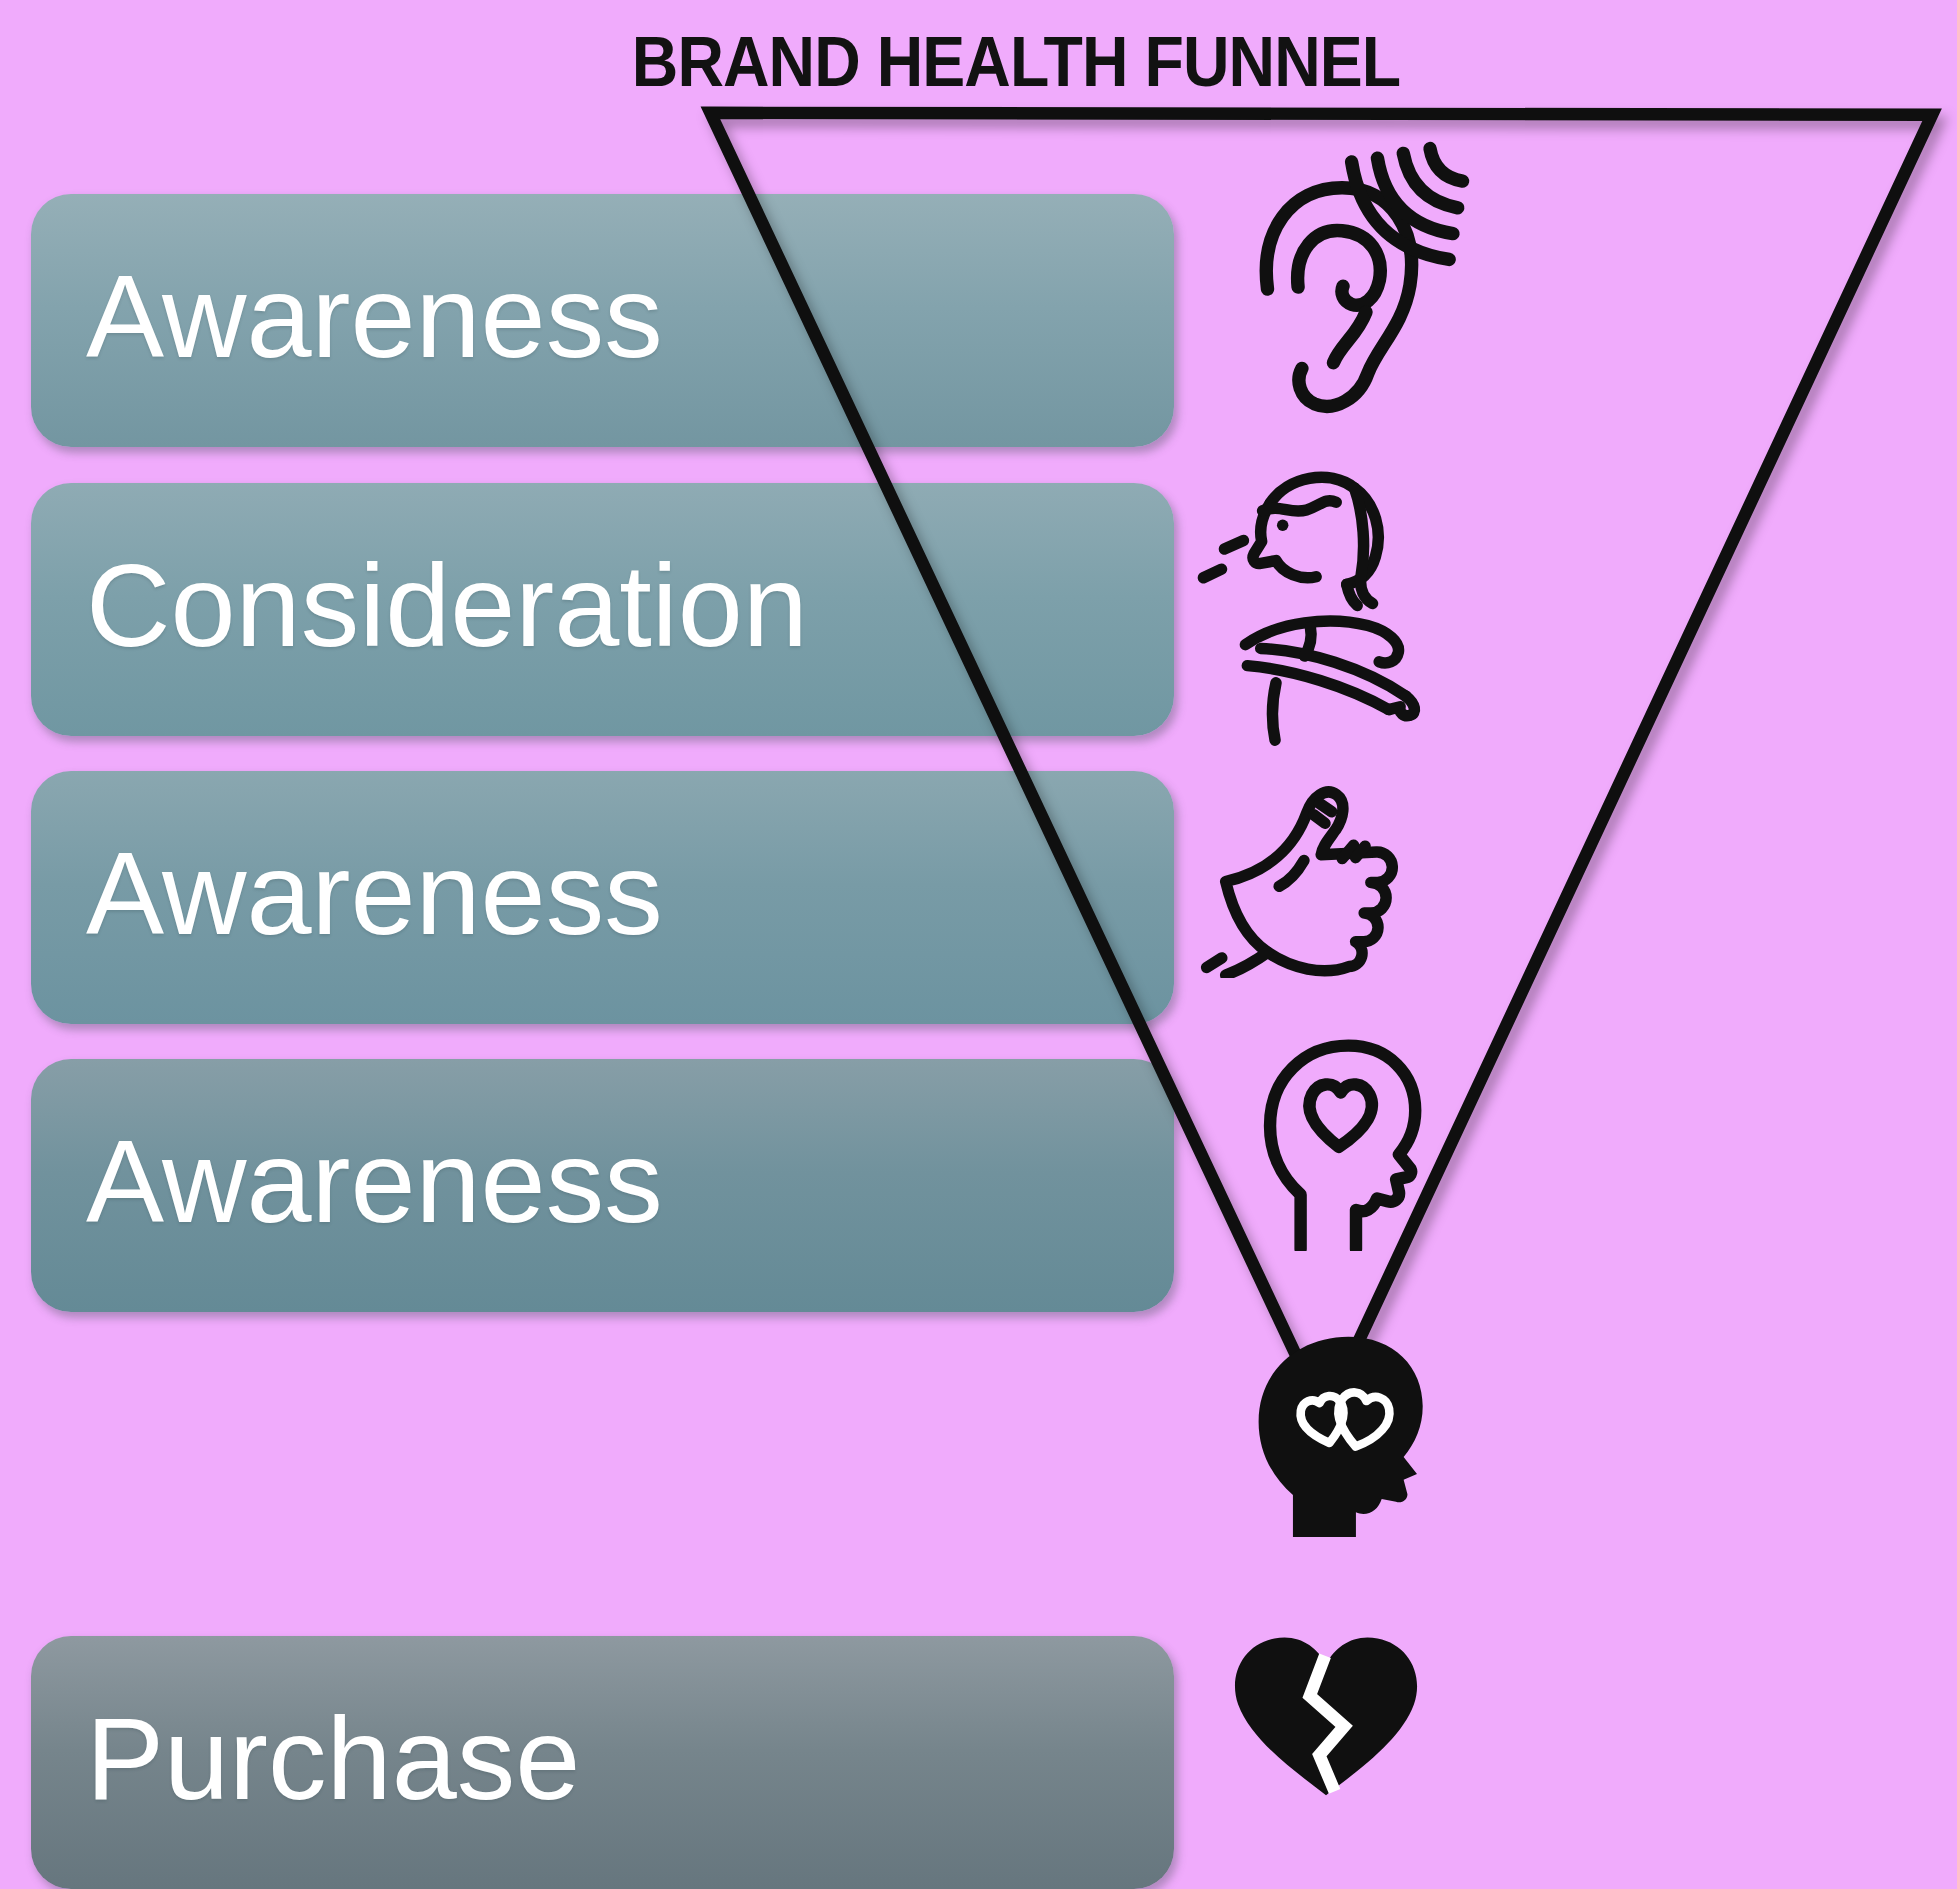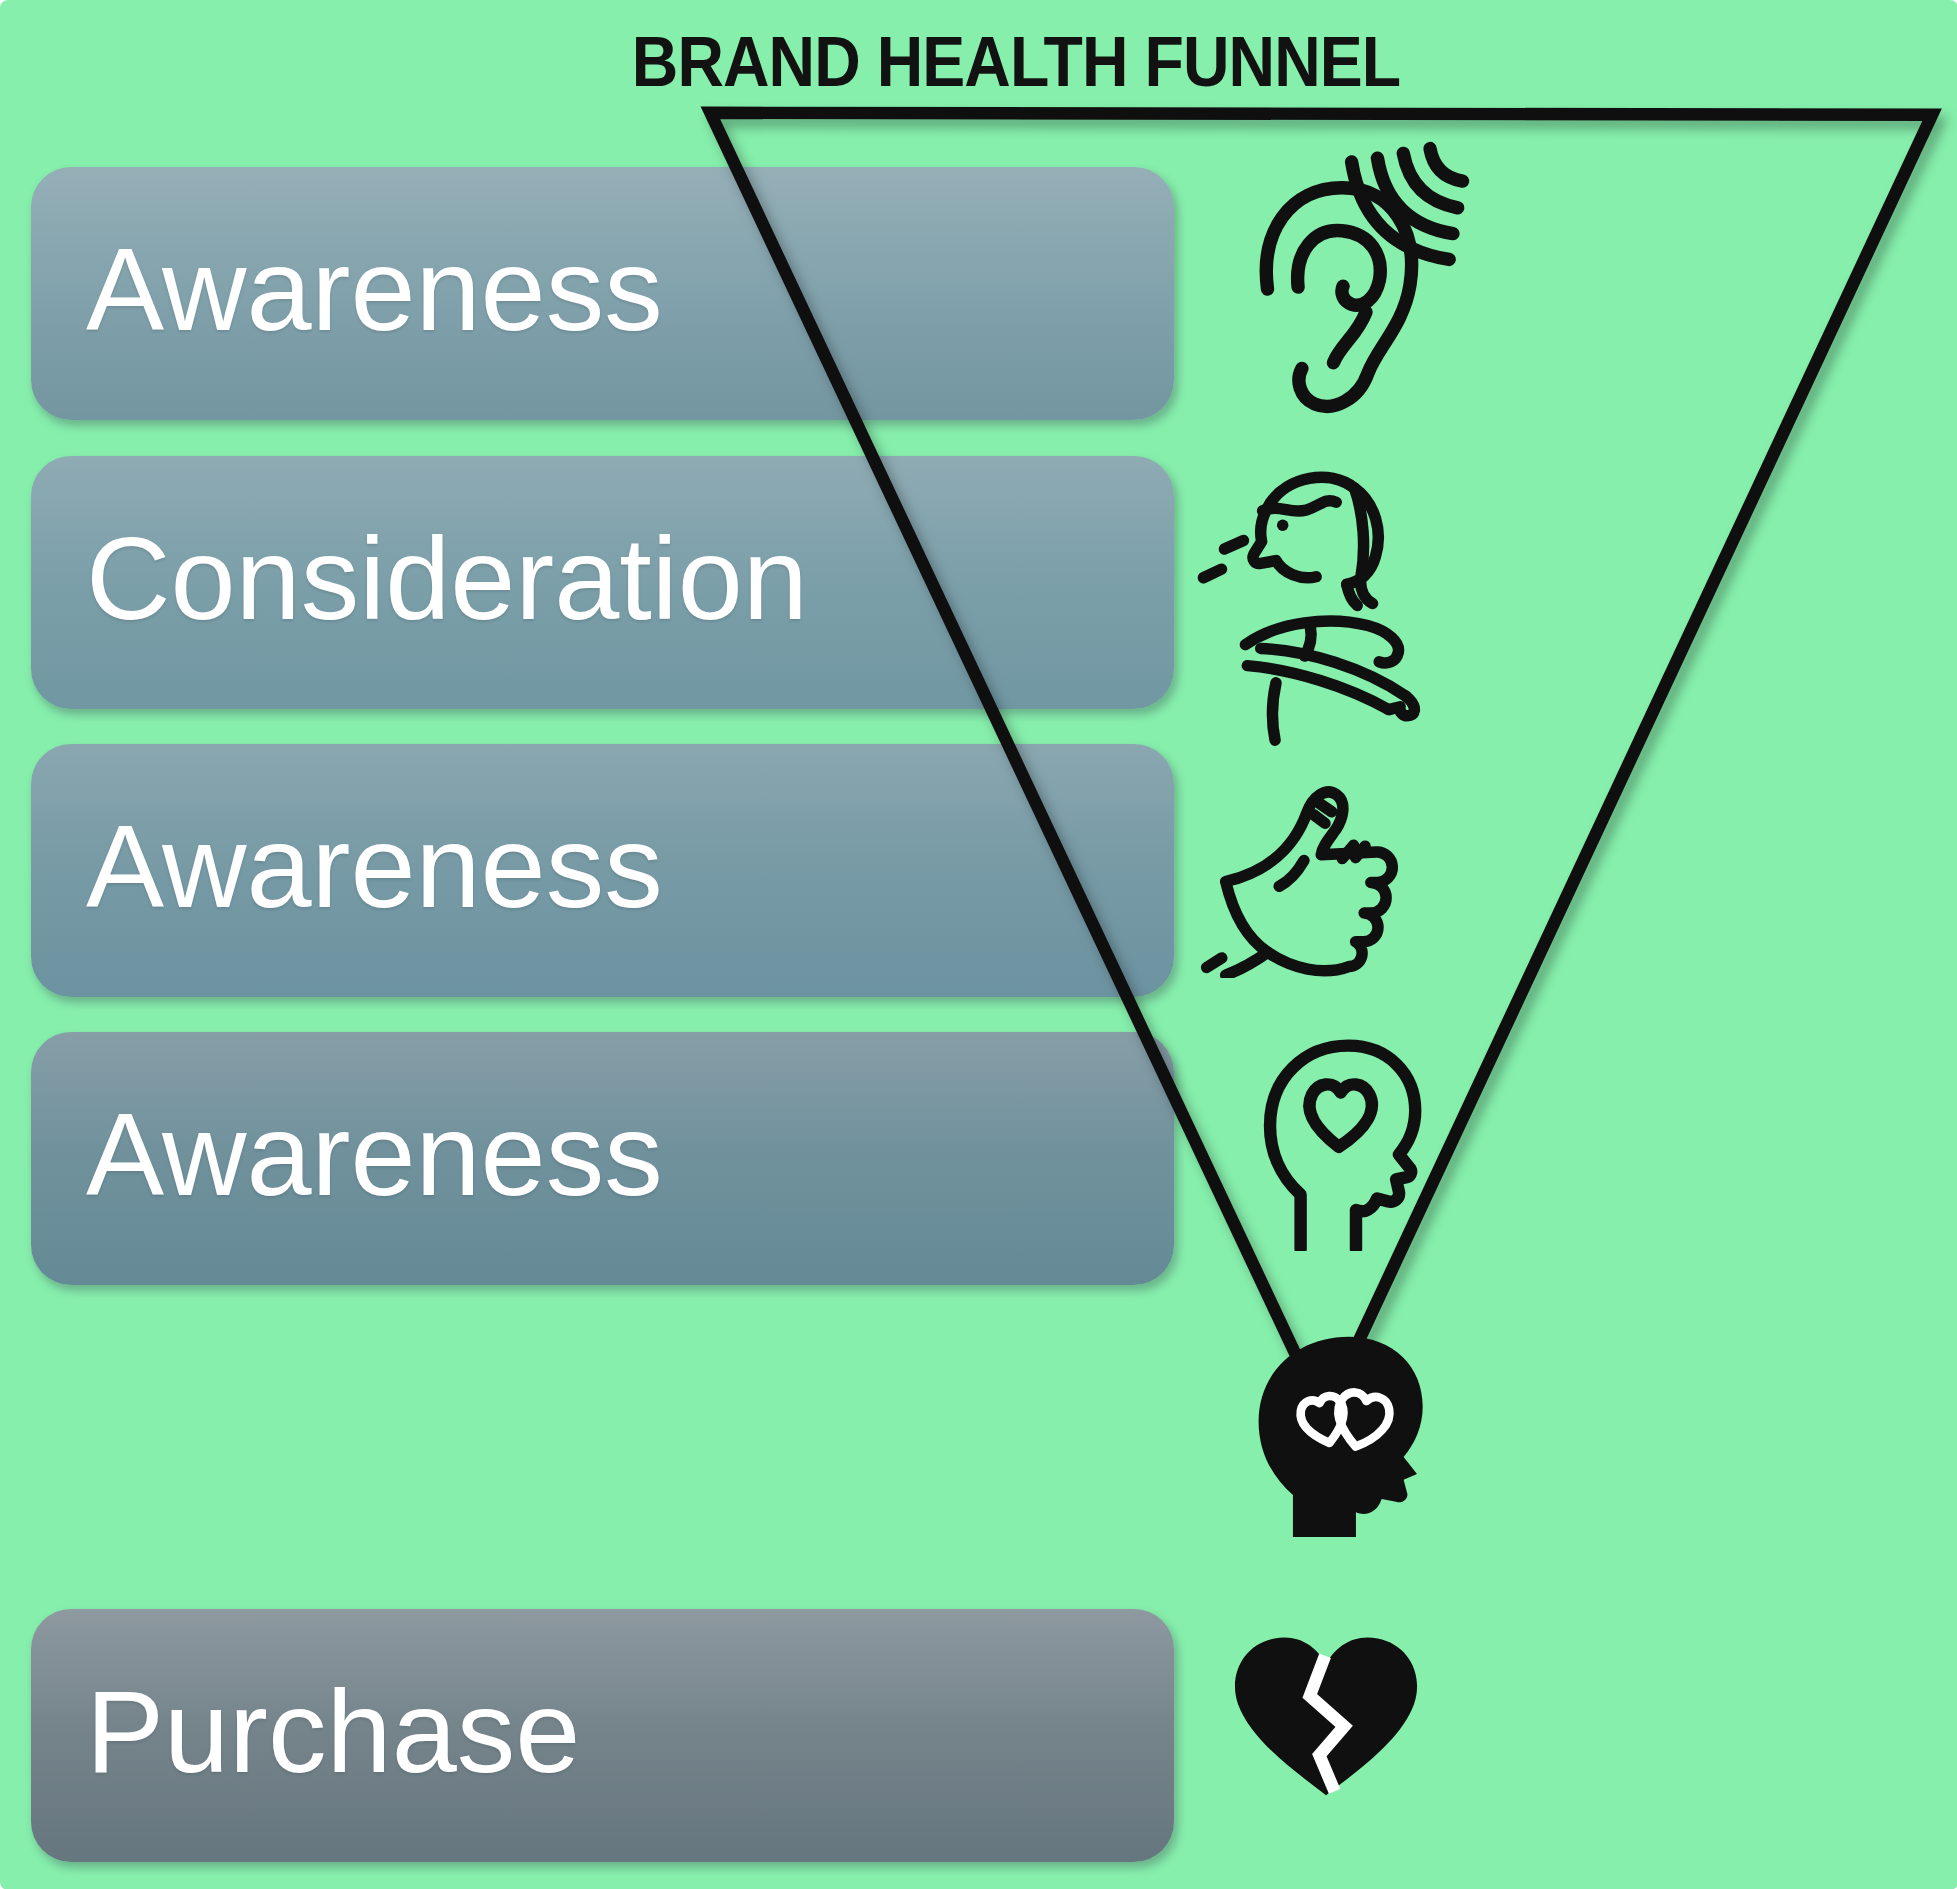--- a/index.html
+++ b/index.html
@@ -1,22 +1,21 @@
 <!DOCTYPE html>
 <html><head>
 <meta charset="utf-8">
 <style>
   html,body{margin:0;padding:0;background:#ffffff;}
   .canvas{
     position:relative;
     width:1958px;height:1890px;
-    background:#86efac;
+    background:#f0abfc;
     overflow:hidden;
     font-family:"Liberation Sans", sans-serif;
-    border-radius:8px;
   }
   .title{
     position:absolute;
     top:27px;left:1016px;
     transform:translateX(-50%) scaleX(0.92);
     transform-origin:center;
     white-space:nowrap;
     font-size:70px;line-height:1;
     font-weight:700;
     color:#121212;
@@ -26,20 +25,21 @@
     position:absolute;left:0;top:0;
     filter:drop-shadow(6.7px 8.6px 5.7px rgba(0,0,0,0.30));
     z-index:2;
   }
   .stage{
     position:absolute;
     left:31px;width:1143px;height:253px;
     border-radius:40px;
     box-shadow:3.8px 5.7px 8.6px rgba(60,75,80,0.35);
     z-index:1;
+    margin-top:27px;
   }
   .stage-label{
     position:absolute;left:55px;top:0;height:100%;
     display:flex;align-items:center;
     padding-bottom:7.6px;box-sizing:border-box;
     font-size:117px;
     color:#ffffff;
     text-shadow:0 1.9px 2.9px rgba(40,60,65,0.18);
   }
   .icon{

